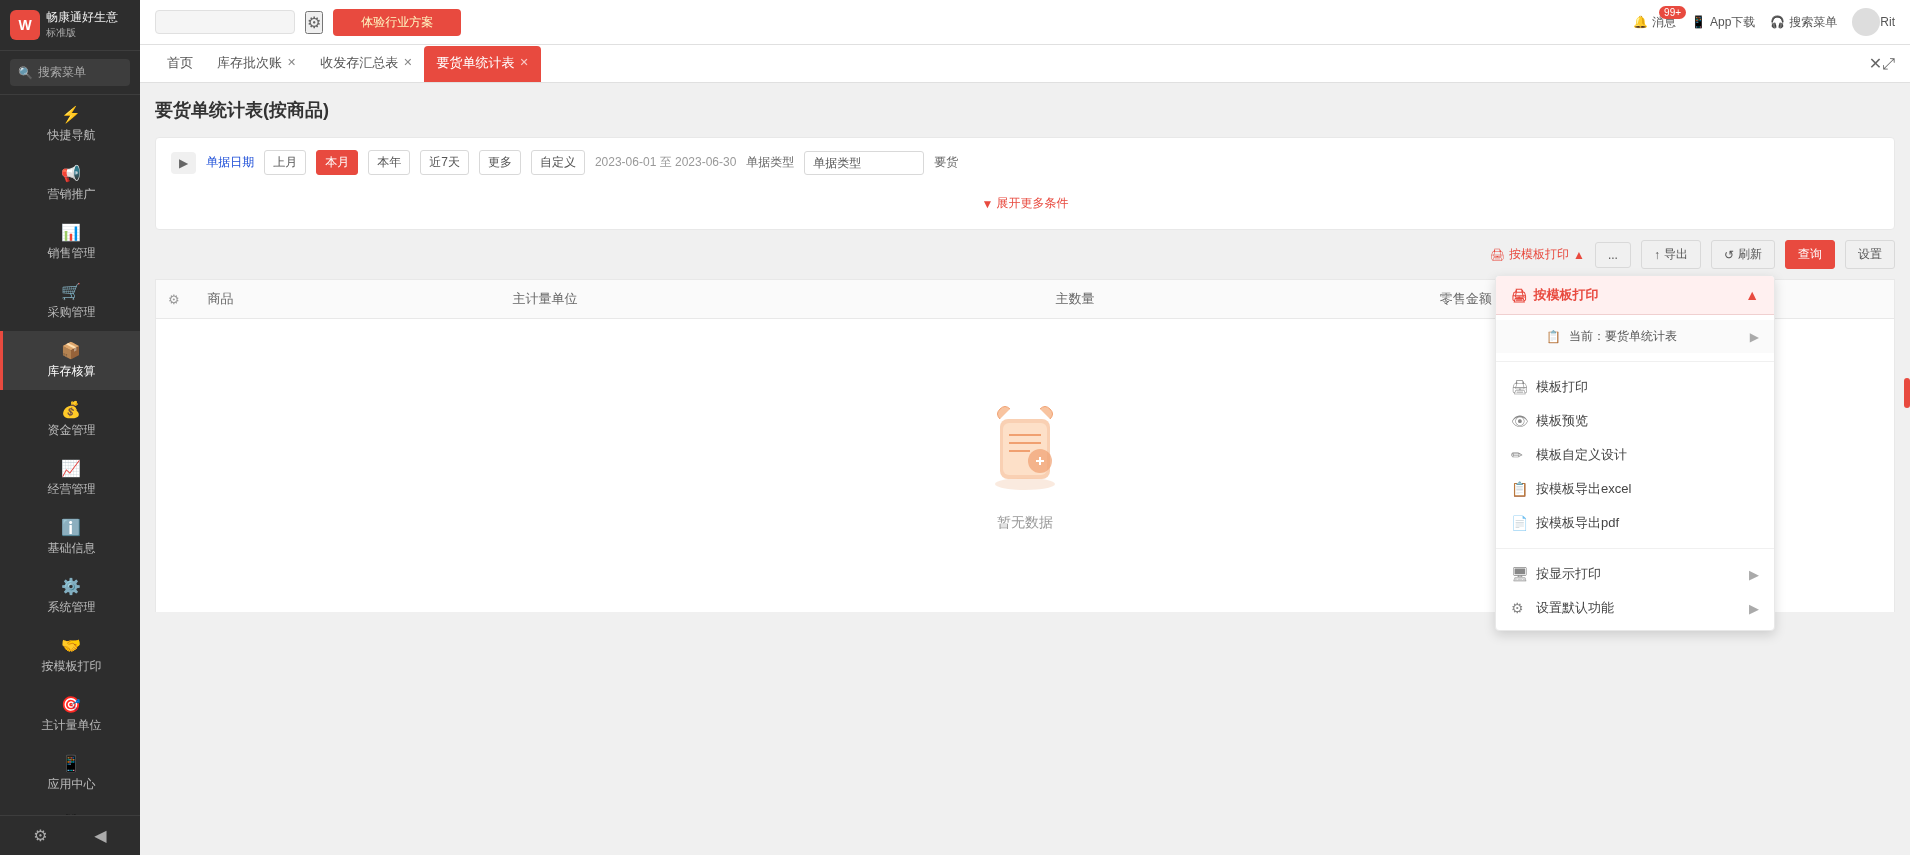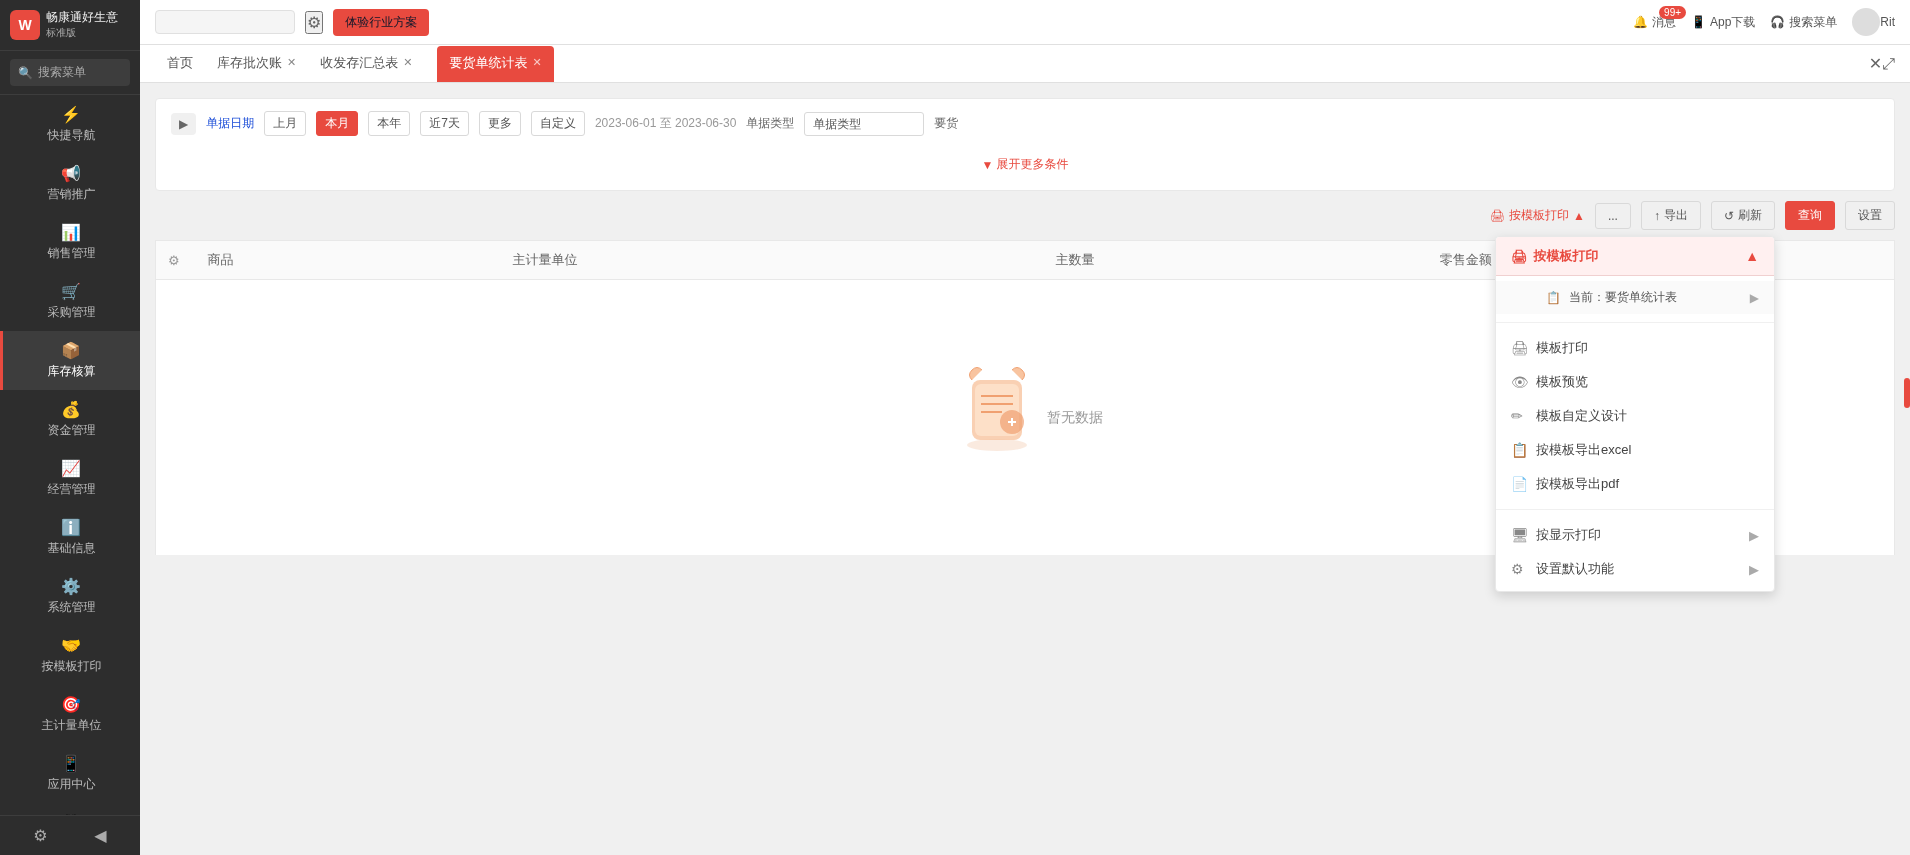--- a/index.html
+++ b/index.html
@@ -101,23 +101,23 @@
       border: 1px solid #e0e0e0;
       border-radius: 4px;
       padding: 4px 10px;
       width: 140px;
       font-size: 12px;
       color: #999;
     }
     .top-bar-settings { font-size: 16px; color: #666; cursor: pointer; }
     .top-bar-trial {
       background: #e84a3f;
-      color: #0f172a;
+      color: #fef9c3;
       border: none;
-      padding: 5px 12px;
+      padding: 5px 28px;
       border-radius: 4px;
       cursor: pointer;
       font-size: 12px;
     }
     .top-bar-spacer { flex: 1; }
     .top-bar-right { display: flex; align-items: center; gap: 15px; }
     .top-bar-notif { position: relative; display: flex; align-items: center; gap: 4px; cursor: pointer; color: #555; font-size: 12px; }
     .badge { background: #e84a3f; color: white; border-radius: 10px; padding: 1px 5px; font-size: 10px; position: absolute; top: -8px; right: -10px; }
     .top-bar-user { display: flex; align-items: center; cursor: pointer; }
     .user-avatar { width: 28px; height: 28px; background: #ddd; border-radius: 50%; }
@@ -140,21 +140,20 @@
       white-space: nowrap;
       display: flex;
       align-items: center;
       gap: 5px;
       border-bottom: 2px solid transparent;
     }
     .tab.active {
       background: #e84a3f;
       color: white;
       border-radius: 4px 4px 0 0;
-      margin-left: 13px;
     }
     .tab-close { font-size: 11px; opacity: 0.7; cursor: pointer; }
     .tabs-spacer { flex: 1; }
     .tab-close-btn { font-size: 16px; color: #666; cursor: pointer; border: none; background: none; }
     .tab-expand-btn { font-size: 16px; color: #666; cursor: pointer; border: none; background: none; }
 
     
     .page-area {
       flex: 1;
       overflow: auto;
@@ -291,21 +290,21 @@
       padding: 10px 12px;
       border-bottom: 1px solid #f0f0f0;
       font-size: 13px;
       color: #333;
     }
     .table-settings-icon { color: #999; cursor: pointer; }
 
     
     .empty-state {
       display: flex;
-      flex-direction: row;
+      flex-direction: column;
       align-items: center;
       justify-content: center;
       padding: 80px 0;
     }
     .empty-icon {
       width: 100px;
       height: 100px;
       margin-bottom: 15px;
     }
     .empty-text { color: #999; font-size: 14px; }
@@ -506,20 +505,21 @@
       <span>要货单统计表</span>
       <span class="tab-close">✕</span>
     </div>
     <div class="tabs-spacer"></div>
     <button class="tab-close-btn">✕</button>
     <button class="tab-expand-btn">⤢</button>
   </div>
 
   <div class="page-area">
 
+    <div class="page-title">要货单统计表(按商品)</div>
 
     <div class="filter-bar">
       <button class="filter-expand-btn">▶</button>
       <span class="filter-date-label">单据日期</span>
       <button class="date-btn">上月</button>
       <button class="date-btn active">本月</button>
       <button class="date-btn">本年</button>
       <button class="date-btn">近7天</button>
       <button class="date-btn">更多</button>
       <button class="date-btn">自定义</button>

